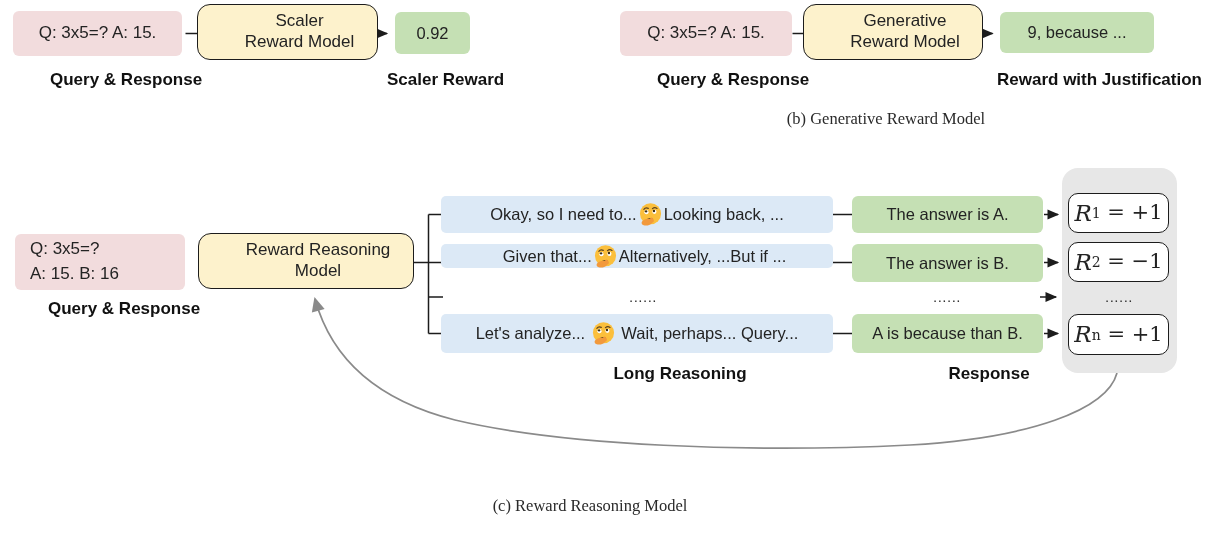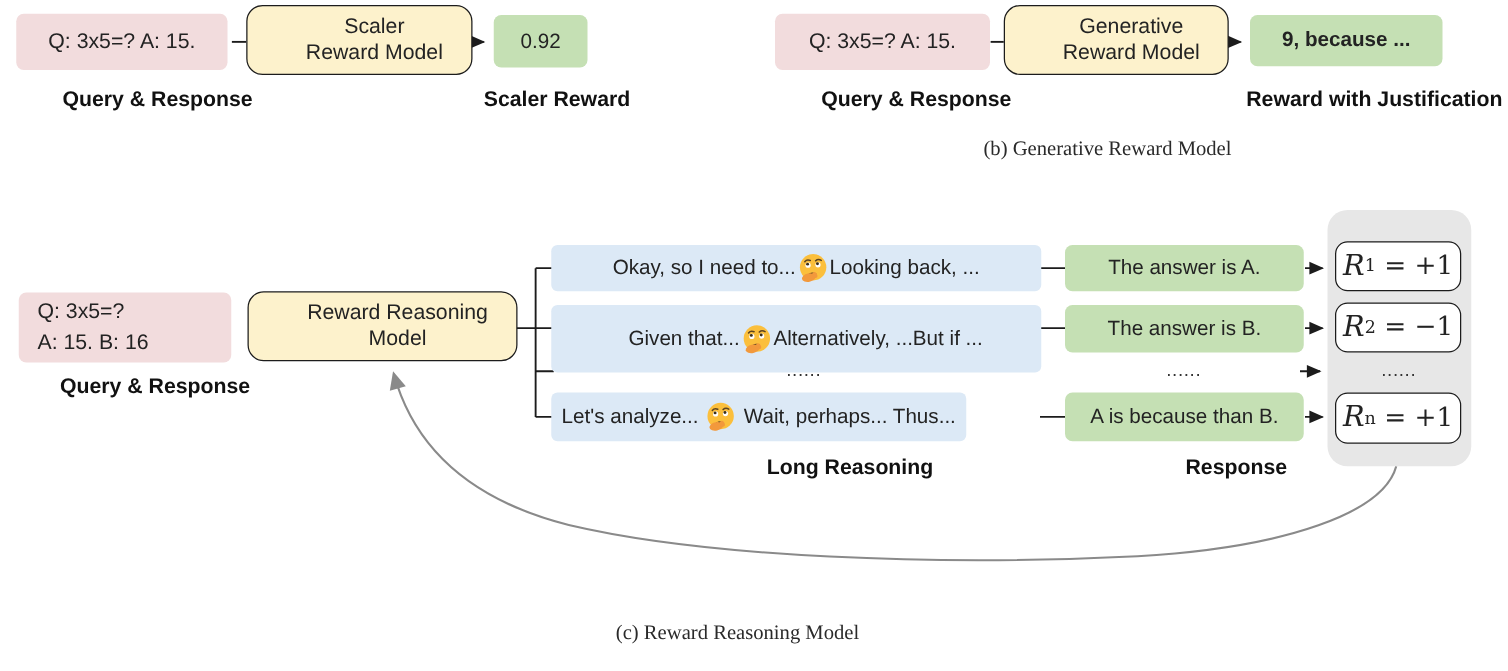--- a/index.html
+++ b/index.html
@@ -81,21 +81,21 @@
   <div class="blabel" style="left:11px;top:70px;">Query &amp; Response</div>
   <div class="blabel" style="left:348px;top:70px;">Scaler Reward</div>
 
   <div class="box pink" style="left:620px;top:11px;width:172px;height:45px;">
     <span>Q: 3x5=? A: 15.</span>
   </div>
   <div class="box yellow" style="left:803px;top:4px;width:180px;height:56px;">
     <span>Generative</span>
     <span>Reward Model</span>
   </div>
-  <div class="box green" style="left:1000px;top:12px;width:154px;height:41px;font-weight:bold;">
+  <div class="box green" style="left:1000px;top:12px;width:154px;height:41px;">
     <span>9, because ...</span>
   </div>
   <div class="blabel" style="left:618px;top:70px;">Query &amp; Response</div>
   <div class="blabel" style="left:958px;top:70px;">Reward with Justification</div>
   <div class="caption" style="left:886px;top:109px;">(b) Generative Reward Model</div>
 
   <div class="box pink pinkc" style="left:15px;top:234px;width:170px;height:56px;">
     <span>Q: 3x5=?</span>
     <span>A: 15. B: 16</span>
   </div>
@@ -115,52 +115,52 @@
         <ellipse cx="13" cy="29" rx="8" ry="4.8" transform="rotate(-12 13 29)" fill="#f2993c"></ellipse>
         <ellipse cx="20" cy="26" rx="2.6" ry="3.6" transform="rotate(-28 20 26)" fill="#f2993c"></ellipse>
       </svg>
       <span class="pre">Looking back, ...</span>
   </div>
 
   <div class="box yellow" style="left:198px;top:233px;width:216px;height:56px;">
     <span>Reward Reasoning</span>
     <span>Model</span>
   </div>
-  <div class="box blue" style="left:441px;top:244px;width:392px;height:54px;padding-left:15px;">
+  <div class="box blue" style="left:441px;top:244px;width:392px;height:24px;padding-left:15px;">
     <span class="pre">Given that...</span>
       <svg class="emoji" width="25" height="25" viewBox="0 0 36 36">
         <circle cx="18" cy="17" r="15.2" fill="#fbbf3c"></circle>
         <path d="M8.4,10.6 Q10.8,7.4 14.8,9.2" stroke="#5c4320" stroke-width="1.7" fill="none" stroke-linecap="round"></path>
         <path d="M20.8,9.6 Q23.8,7 27.4,9.2" stroke="#5c4320" stroke-width="1.7" fill="none" stroke-linecap="round"></path>
         <circle cx="12.2" cy="14.6" r="3" fill="#fff"></circle>
         <circle cx="23.6" cy="14.2" r="3" fill="#fff"></circle>
         <circle cx="11.6" cy="13.4" r="1.7" fill="#3b2e18"></circle>
         <circle cx="23" cy="13" r="1.7" fill="#3b2e18"></circle>
         <path d="M13.4,25.2 Q17.2,23.2 20.8,24.6" stroke="#5c4320" stroke-width="1.7" fill="none" stroke-linecap="round"></path>
         <ellipse cx="13" cy="29" rx="8" ry="4.8" transform="rotate(-12 13 29)" fill="#f2993c"></ellipse>
         <ellipse cx="20" cy="26" rx="2.6" ry="3.6" transform="rotate(-28 20 26)" fill="#f2993c"></ellipse>
       </svg>
       <span class="pre">Alternatively, ...But if ...</span>
   </div>
   <div class="dots" style="left:643px;top:296px;">......</div>
-  <div class="box blue" style="left:441px;top:314px;width:332px;height:39px;">
+  <div class="box blue" style="left:441px;top:314px;width:392px;height:39px;">
     <span class="pre">Let's analyze... </span>
       <svg class="emoji" width="25" height="25" viewBox="0 0 36 36">
         <circle cx="18" cy="17" r="15.2" fill="#fbbf3c"></circle>
         <path d="M8.4,10.6 Q10.8,7.4 14.8,9.2" stroke="#5c4320" stroke-width="1.7" fill="none" stroke-linecap="round"></path>
         <path d="M20.8,9.6 Q23.8,7 27.4,9.2" stroke="#5c4320" stroke-width="1.7" fill="none" stroke-linecap="round"></path>
         <circle cx="12.2" cy="14.6" r="3" fill="#fff"></circle>
         <circle cx="23.6" cy="14.2" r="3" fill="#fff"></circle>
         <circle cx="11.6" cy="13.4" r="1.7" fill="#3b2e18"></circle>
         <circle cx="23" cy="13" r="1.7" fill="#3b2e18"></circle>
         <path d="M13.4,25.2 Q17.2,23.2 20.8,24.6" stroke="#5c4320" stroke-width="1.7" fill="none" stroke-linecap="round"></path>
         <ellipse cx="13" cy="29" rx="8" ry="4.8" transform="rotate(-12 13 29)" fill="#f2993c"></ellipse>
         <ellipse cx="20" cy="26" rx="2.6" ry="3.6" transform="rotate(-28 20 26)" fill="#f2993c"></ellipse>
       </svg>
-      <span class="pre"> Wait, perhaps... Thus...</span>
+      <span class="pre"> Wait, perhaps... Query...</span>
   </div>
   <div class="blabel centered" style="left:641px;top:364px;">Long Reasoning</div>
 
   <div class="box green" style="left:852px;top:196px;width:191px;height:37px;justify-content:center;">
     <span>The answer is A.</span>
   </div>
   <div class="box green" style="left:852px;top:244px;width:191px;height:38px;">
     <span>The answer is B.</span>
   </div>
   <div class="dots" style="left:947px;top:296px;">......</div>

